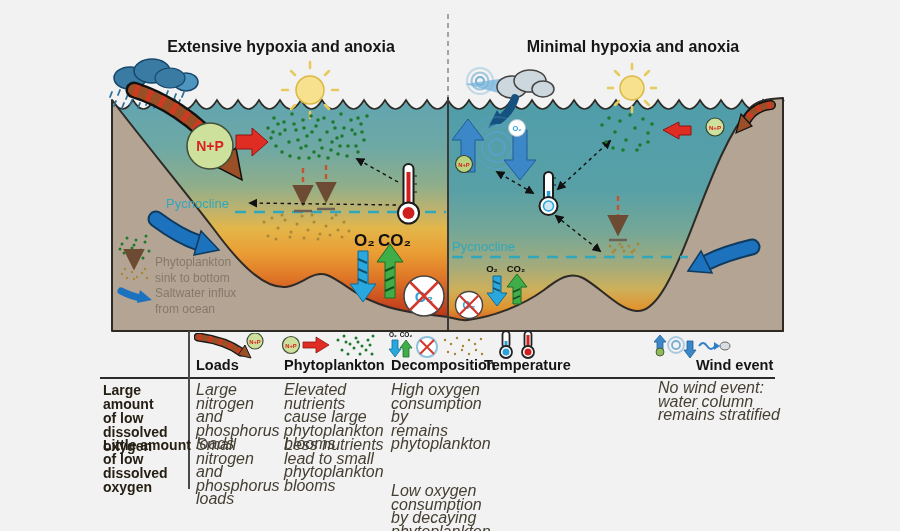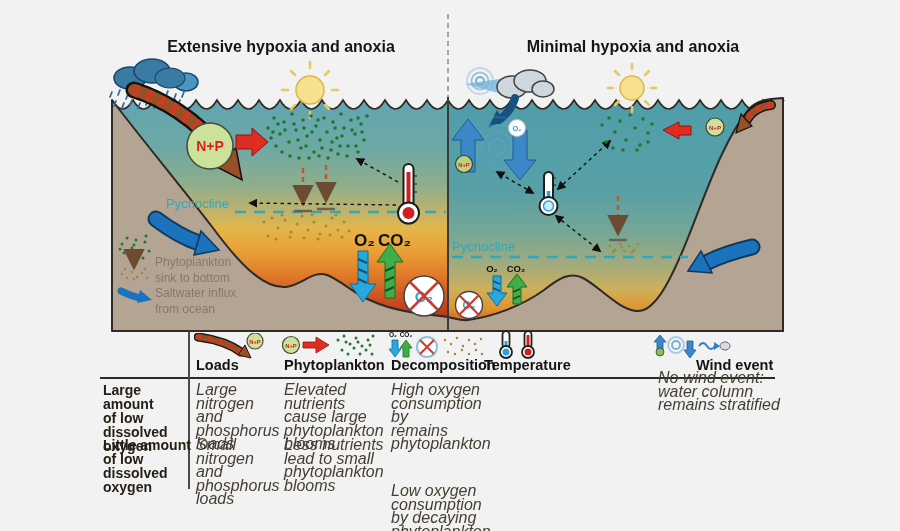--- a/index.html
+++ b/index.html
@@ -304,21 +304,21 @@
 and phosphorus
 loads</div>
 <div class="cell" style="left:284px;top:383px;width:102px;">Elevated nutrients
 cause large
 phytoplankton
 blooms</div>
 <div class="cell" style="left:391px;top:383px;width:104px;">High oxygen
 consumption by
 remains
 phytoplankton</div>
-<div class="cell" style="left:658px;top:371px;width:150px;">No wind event:
+<div class="cell" style="left:658px;top:381px;width:150px;">No wind event:
 water column
 remains stratified</div>
 
 <div class="rowHead" style="top:438px;">Little amount
 of low dissolved
 oxygen</div>
 <div class="cell" style="left:196px;top:438px;width:84px;">Small nitrogen
 and phosphorus
 loads</div>
 <div class="cell" style="left:284px;top:438px;width:102px;">Less nutrients

